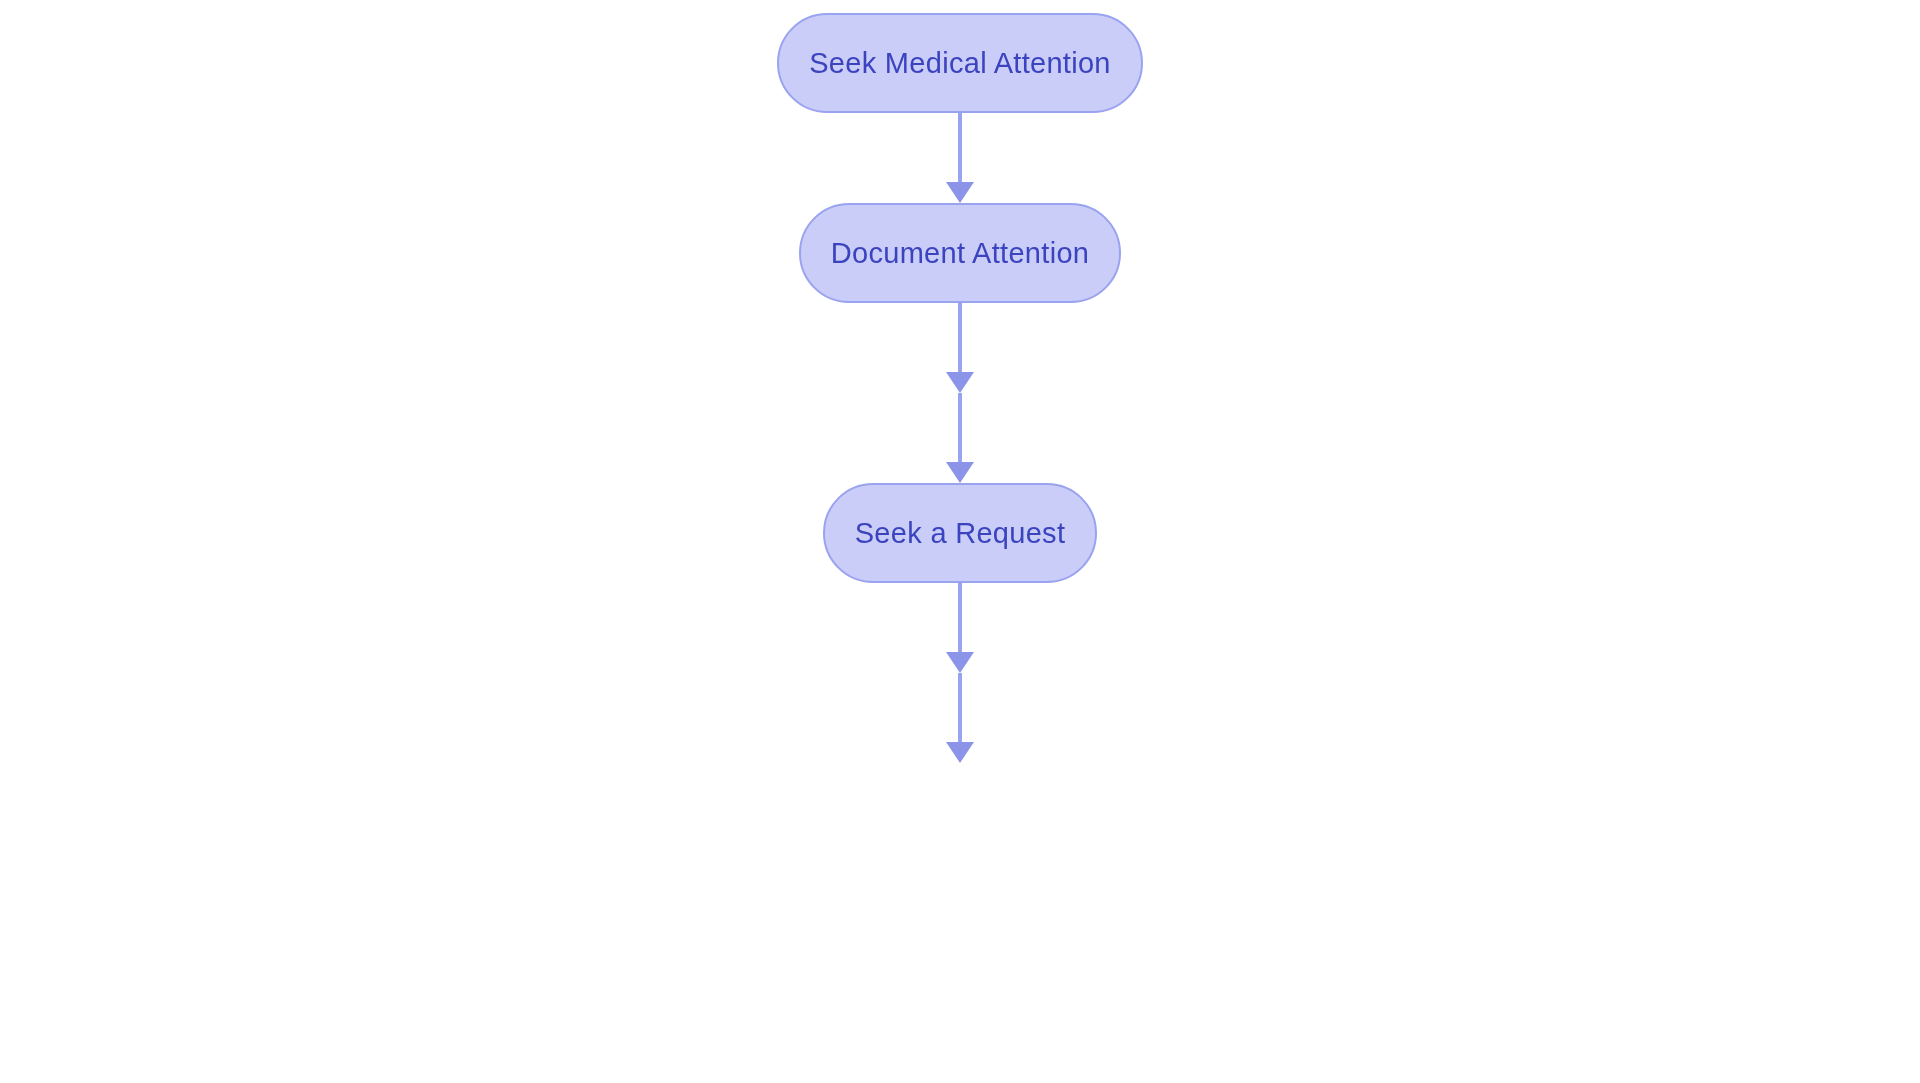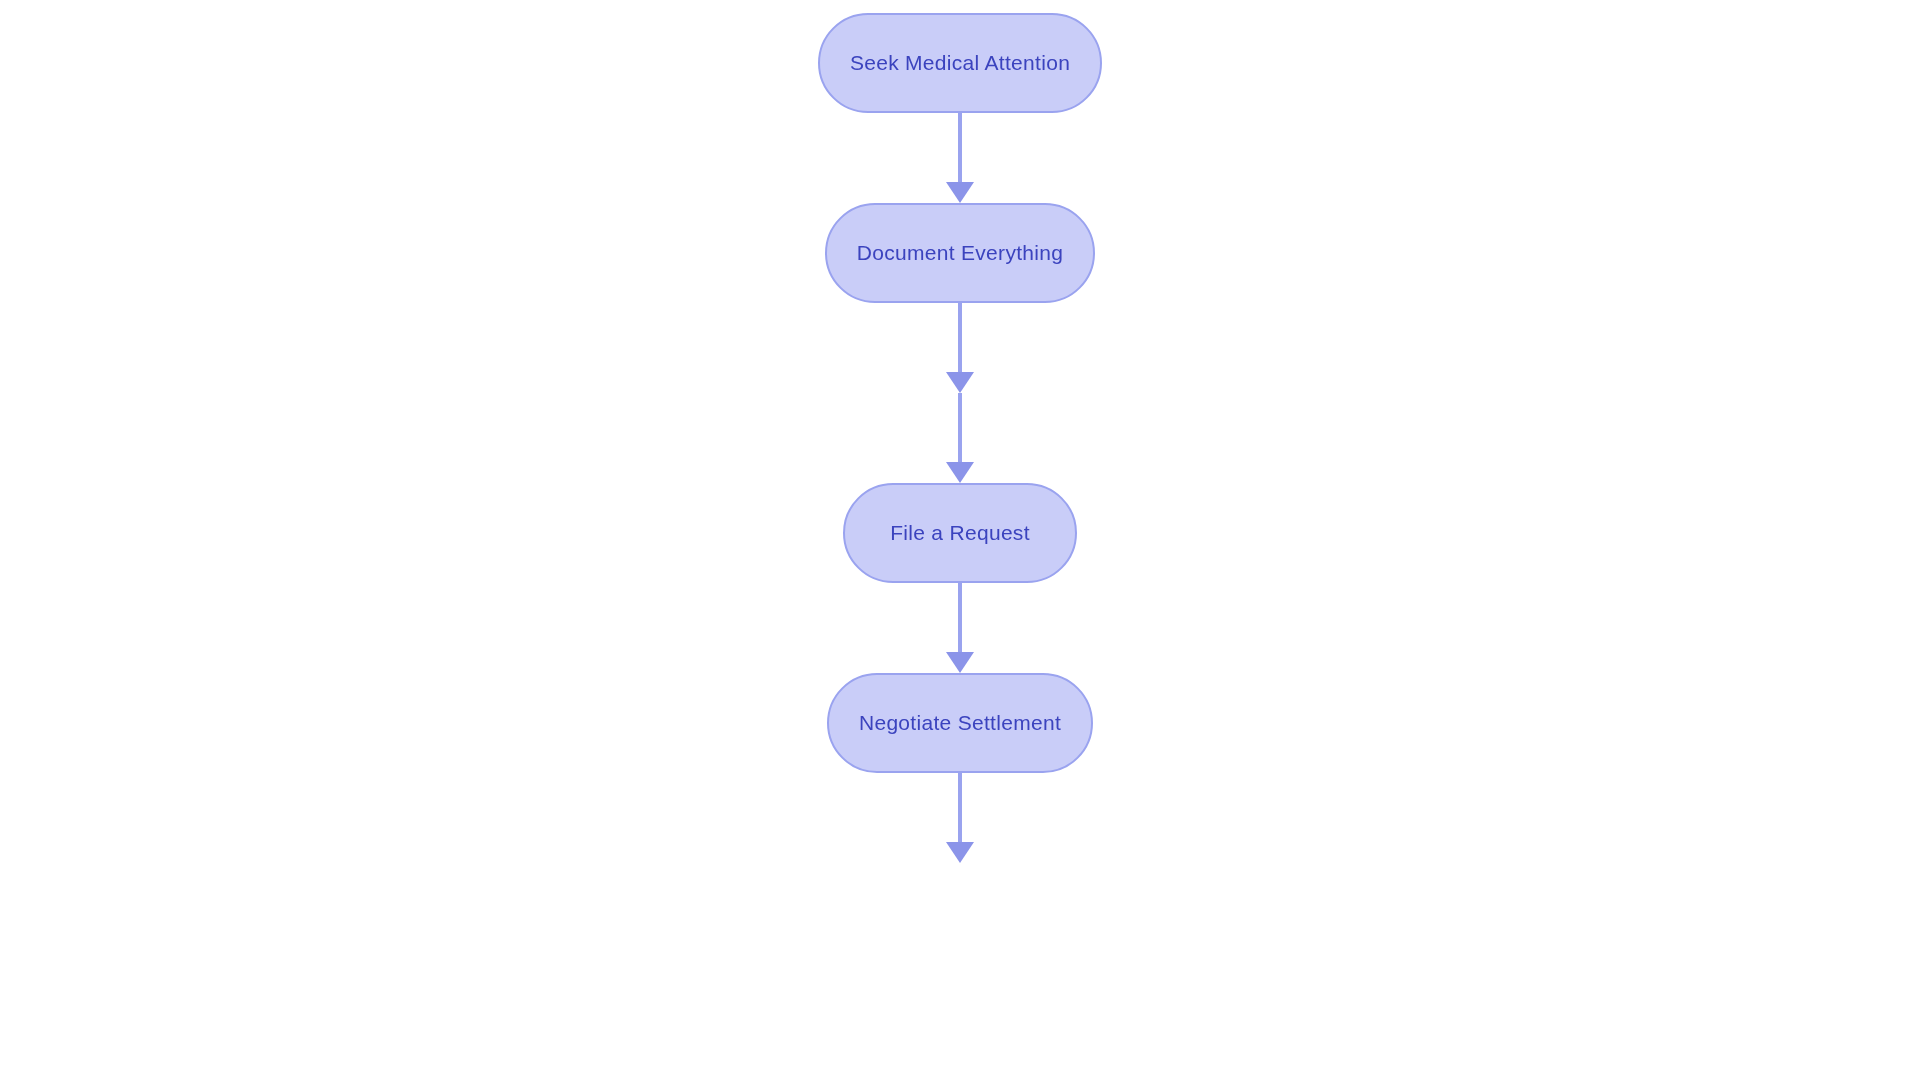--- a/index.html
+++ b/index.html
@@ -31,21 +31,21 @@
     padding: 0 30px;
     display: flex;
     align-items: center;
     justify-content: center;
     background: var(--node-fill, #c9cdf8);
     border: 2px solid var(--node-border, #9aa3ef);
     border-radius: 52px;
   }
   .flow-node .node-label {
     color: var(--node-text, #3b43be);
-    font-size: 21px;
+    font-size: 29px;
     letter-spacing: 0.3px;
     white-space: nowrap;
     text-align: center;
   }
   .connector {
     height: 90px;
     display: flex;
     flex-direction: column;
     align-items: center;
   }
@@ -71,46 +71,43 @@
     <div class="flow-node">
       <span class="node-label">Seek Medical Attention</span>
     </div>
 
     <div class="connector">
       <div class="arrow-line"></div>
       <div class="arrow-head"></div>
     </div>
 
     <div class="flow-node">
-      <span class="node-label">Document Everything</span>
+      <span class="node-label">Document Attention</span>
     </div>
 
     <div class="connector">
       <div class="arrow-line"></div>
       <div class="arrow-head"></div>
     </div>
 
 
     <div class="connector">
       <div class="arrow-line"></div>
       <div class="arrow-head"></div>
     </div>
 
     <div class="flow-node">
-      <span class="node-label">File a Request</span>
+      <span class="node-label">Seek a Request</span>
     </div>
 
     <div class="connector">
       <div class="arrow-line"></div>
       <div class="arrow-head"></div>
     </div>
 
-    <div class="flow-node">
-      <span class="node-label">Negotiate Settlement</span>
-    </div>
 
     <div class="connector">
       <div class="arrow-line"></div>
       <div class="arrow-head"></div>
     </div>
 
 
   </div>
 </div>
 

